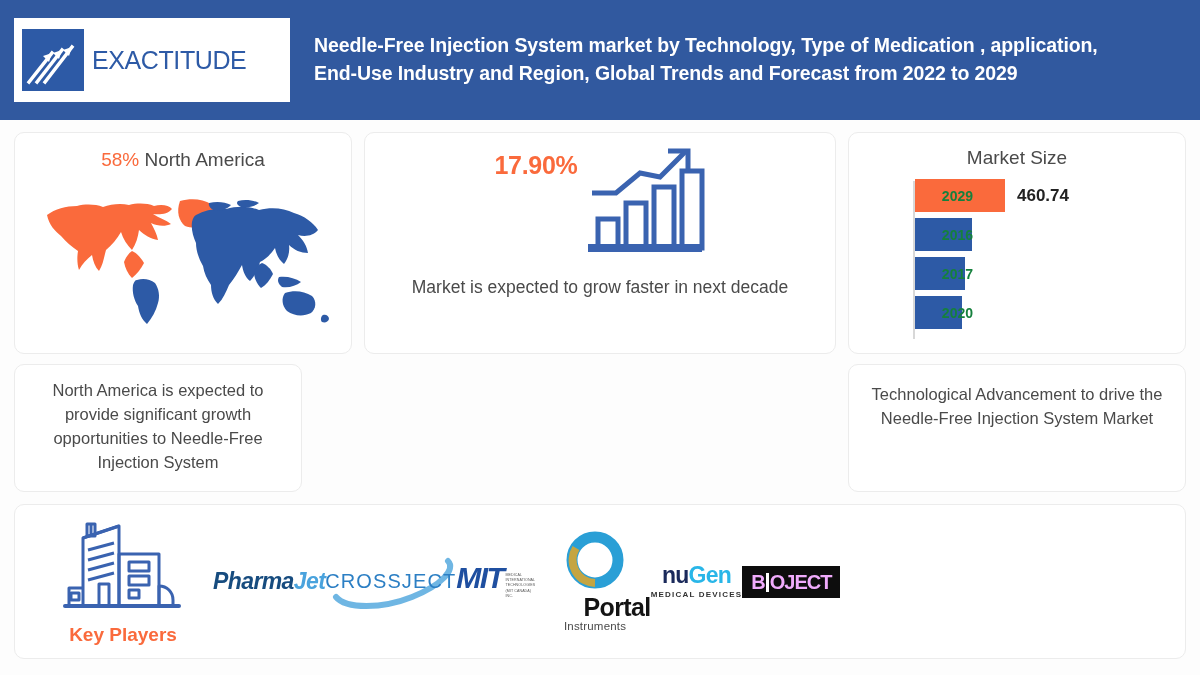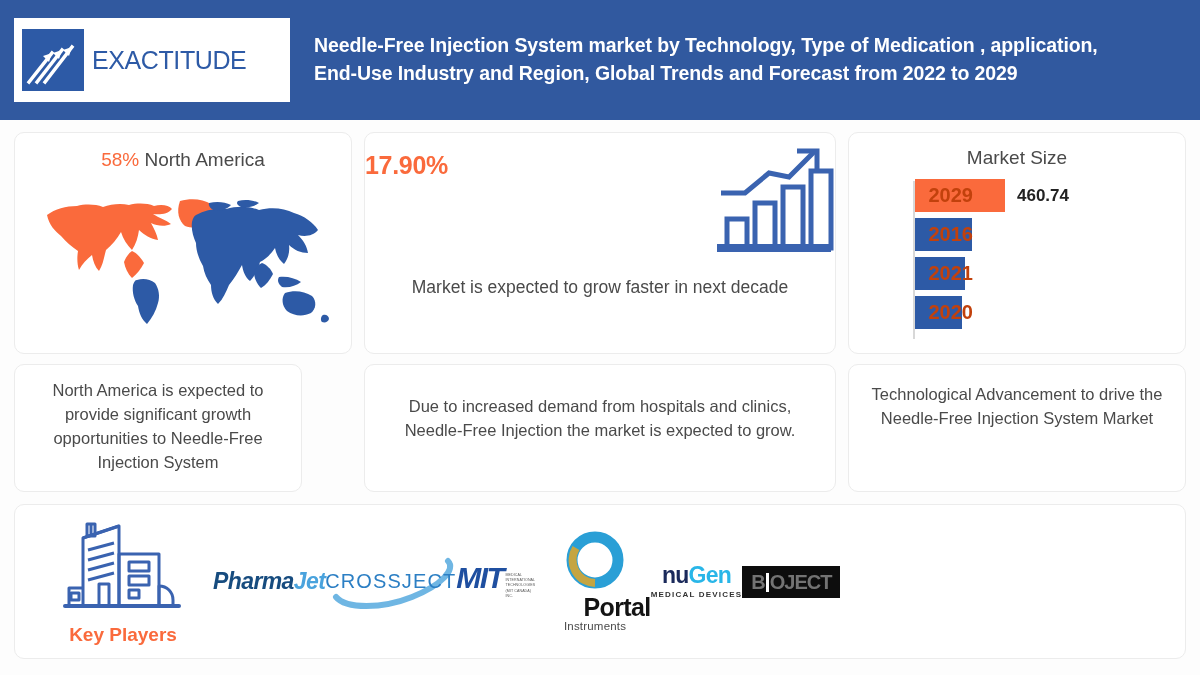--- a/index.html
+++ b/index.html
@@ -119,21 +119,21 @@
   .map-wrap {
     margin-top: 8px;
     display: flex;
     justify-content: center;
     align-items: center;
   }
 
   
   .cagr-top {
     display: flex;
-    justify-content: space-between;
+    justify-content: center;
     align-items: flex-start;
     margin-top: 10px;
   }
   .cagr-pct {
     color: #fa6a3c;
     font-size: 25px;
     font-weight: bold;
     margin-top: 8px;
     margin-right: 4px;
     letter-spacing: -0.3px;
@@ -171,22 +171,22 @@
     display: flex;
     align-items: center;
     height: 33px;
     margin-bottom: 6px;
   }
   .bar-label {
     position: absolute;
     left: 0;
     width: 58px;
     text-align: right;
-    font-size: 20px;
-    color: #c2410c;
+    font-size: 14px;
+    color: #15803d;
     font-weight: bold;
   }
   .bar-row { position: relative; }
   .bar {
     height: 33px;
     background: #2d5aa6;
   }
   .bar.accent { background: #fa6a3c; }
   .bar-value {
     margin-left: 12px;
@@ -312,21 +312,21 @@
     font-size: 8px;
     font-weight: bold;
     color: #333;
     letter-spacing: 1.2px;
     margin-top: 3px;
   }
 
   
   .bioject {
     background: #0d0d0d;
-    color: #737373;
+    color: #f0abfc;
     font-size: 20px;
     font-weight: bold;
     letter-spacing: -1px;
     padding: 5px 9px;
     line-height: 1.1;
     position: relative;
   }
   .bioject .slash {
     display: inline-block;
     width: 3px;
@@ -460,38 +460,35 @@
         <div class="bar accent" style="width:90px"></div>
         <span class="bar-value">460.74</span>
       </div>
 
       <div class="bar-row">
         <span class="bar-label">2016</span>
         <div class="bar" style="width:57px"></div>
       </div>
 
       <div class="bar-row">
-        <span class="bar-label">2021</span>
+        <span class="bar-label">2017</span>
         <div class="bar" style="width:50px"></div>
       </div>
 
       <div class="bar-row">
         <span class="bar-label">2020</span>
         <div class="bar" style="width:47px"></div>
       </div>
     </div>
   </div>
 
   <div class="card" id="card-note-1">
     <div class="note-text">North America is expected to provide significant growth opportunities to Needle-Free Injection System</div>
   </div>
 
-  <div class="card" id="card-note-2">
-    <div class="note-text">Due to increased demand from hospitals and clinics, Needle-Free Injection the market is expected to grow.</div>
-  </div>
 
   <div class="card" id="card-note-3">
     <div class="note-text">Technological Advancement to drive the Needle-Free Injection System Market</div>
   </div>
 
   <div class="card" id="card-players">
     <div class="players-inner">
 
       <div class="players-brand">
         <span>

